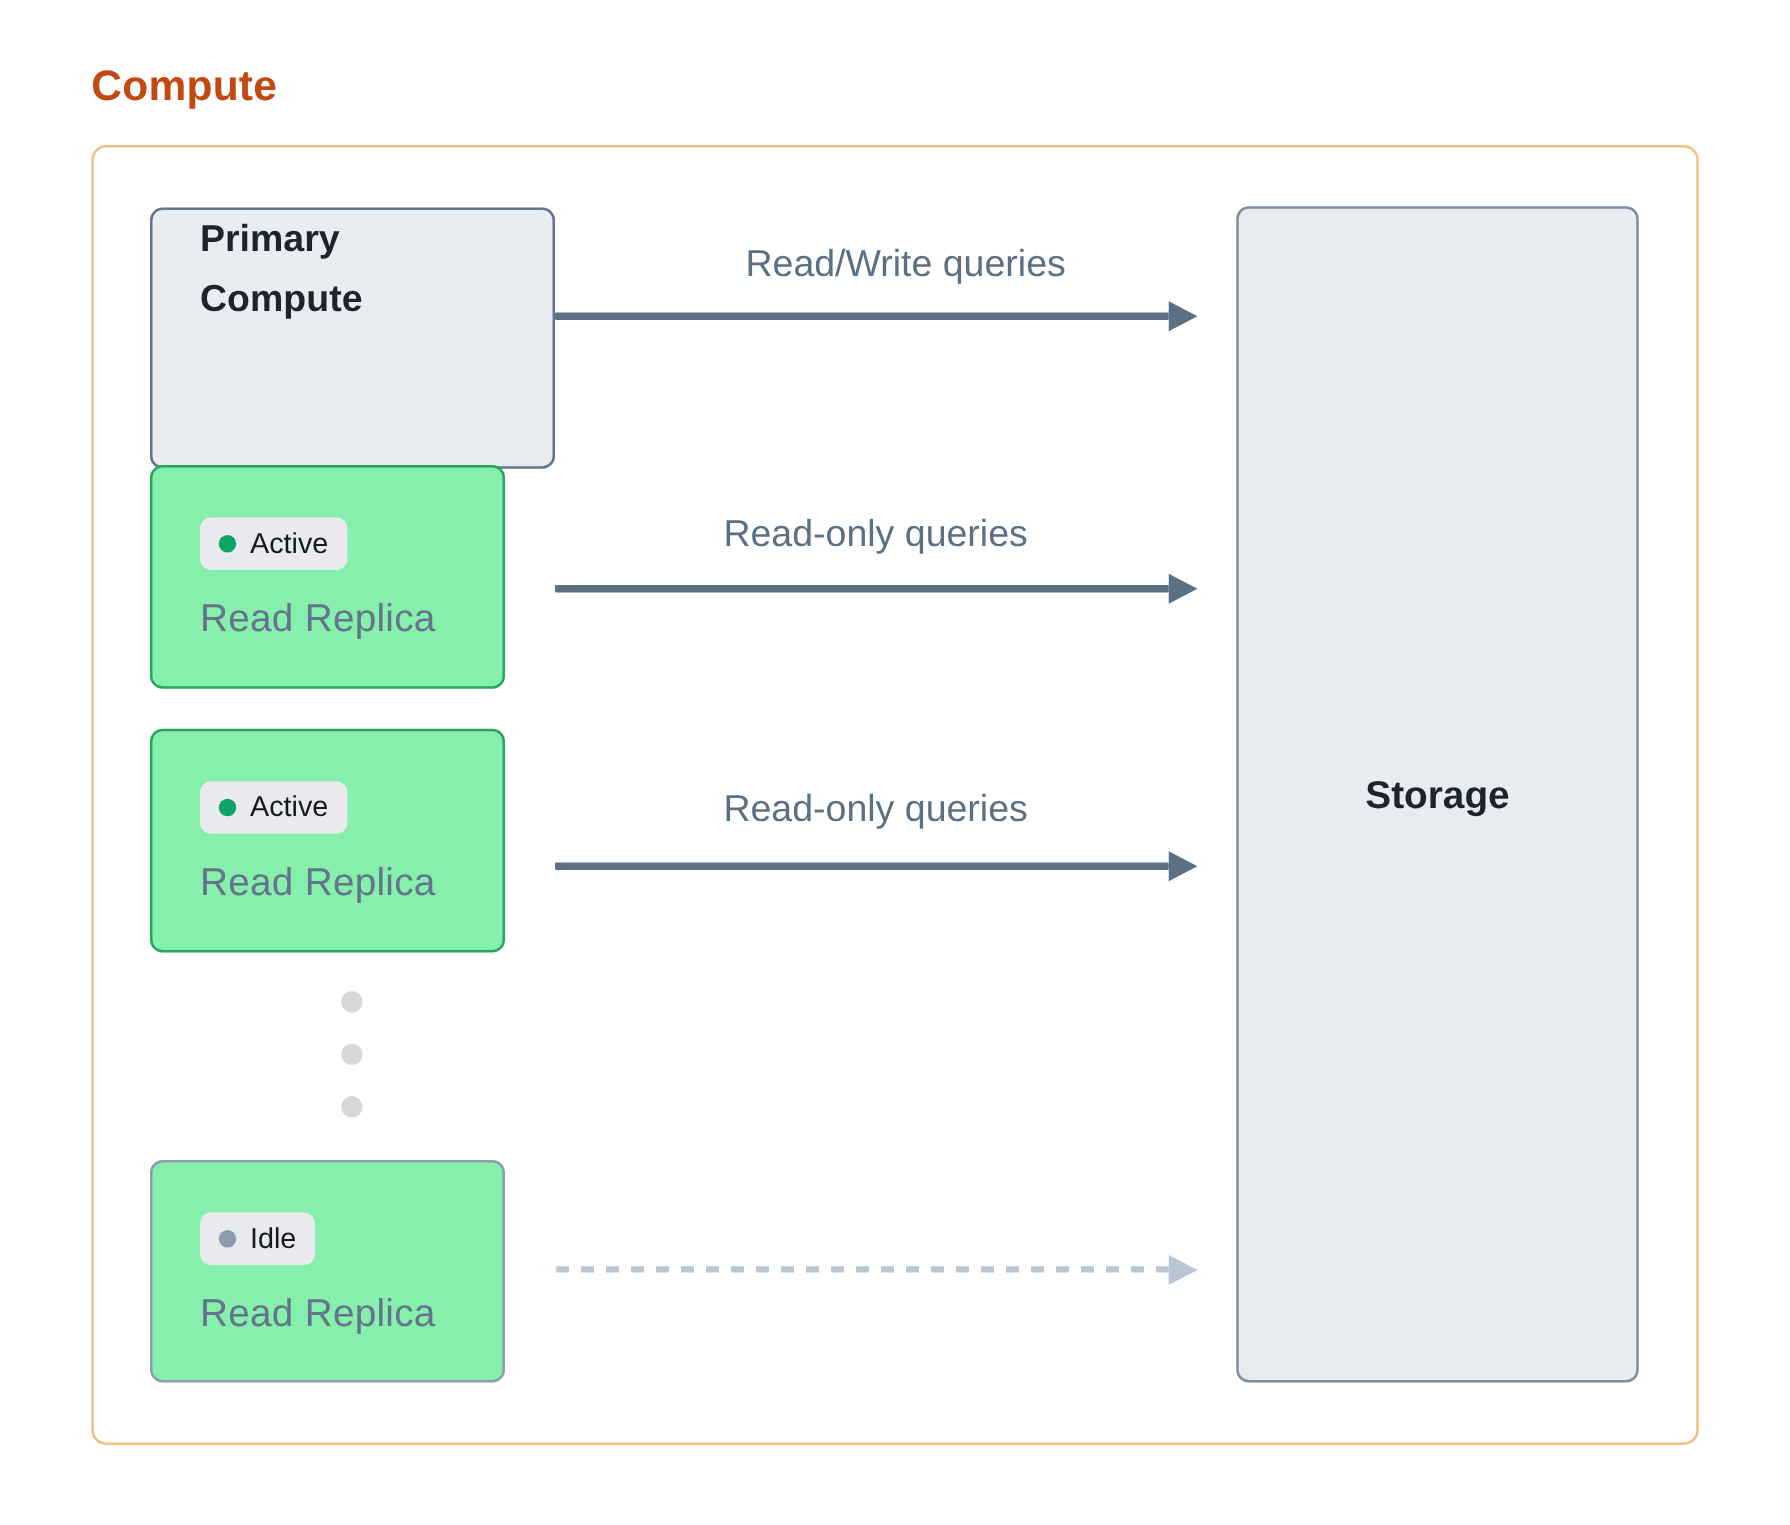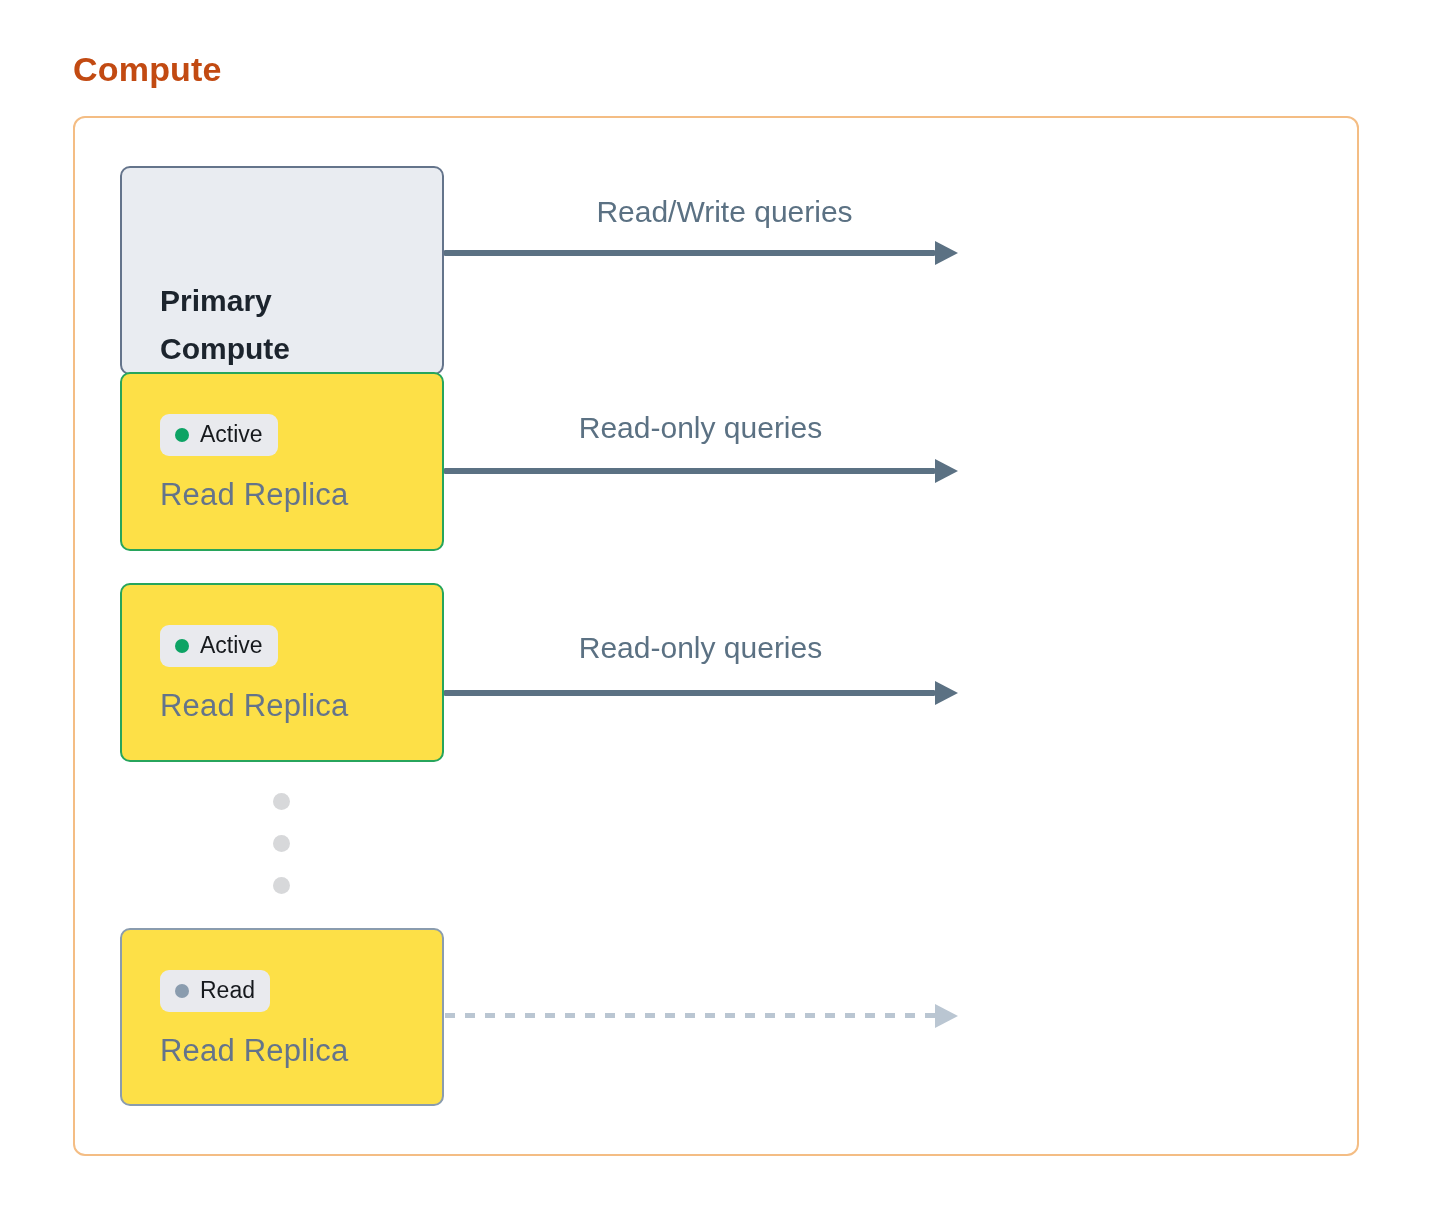--- a/index.html
+++ b/index.html
@@ -23,30 +23,30 @@
     background: #ffffff;
   }
   .project-frame > * { position: absolute; }
 
   
   .node { border-radius: 10px; border: 2px solid; }
 
   .node-primary {
     left: 45px; top: 48px; width: 324px; height: 209px;
     background: #e9ecf1; border-color: #64748b;
-    display: flex; align-items: flex-end;
+    display: flex; align-items: flex-start;
   }
   .node-primary .node-title {
     margin-left: 38px; max-width: 215px;
     font-size: 30px; font-weight: 700; color: #1c242d; line-height: 1.6;
   }
 
   .node-replica {
-    width: 324px; height: 179px; left: 45px;
-    background: #fde047; padding: 40px 0 0 38px;
+    width: 284px; height: 179px; left: 45px;
+    background: #86efac; padding: 40px 0 0 38px;
   }
   .node-replica.active { border-color: #27a55c; }
   .node-replica.idle  { border-color: #8a9cae; height: 178px; }
   .node-replica-1 { top: 254px; }
   .node-replica-2 { top: 465px; }
   .node-replica-3 { top: 810px; }
 
   .status-badge {
     display: inline-flex; align-items: center; gap: 11px;
     background: #e9eaee; border-radius: 9px;
@@ -147,25 +147,28 @@
 
     <div class="ellipsis">
       <span class="dot"></span>
       <span class="dot"></span>
       <span class="dot"></span>
     </div>
 
     <div class="node node-replica idle node-replica-3">
       <span class="status-badge">
         <span class="status-dot gray"></span>
-        <span>Read</span>
+        <span>Idle</span>
       </span>
       <div class="replica-label">Read Replica</div>
     </div>
 
+    <div class="node node-storage">
+      <div class="node-title">Storage</div>
+    </div>
 
     <div class="arrow-label arrow-label-1">Read/Write queries</div>
     <div class="arrow-line arrow-1-line"></div>
     <div class="arrow-head arrow-1-head"></div>
 
     <div class="arrow-label arrow-label-2">Read-only queries</div>
     <div class="arrow-line arrow-2-line"></div>
     <div class="arrow-head arrow-2-head"></div>
 
     <div class="arrow-label arrow-label-3">Read-only queries</div>

